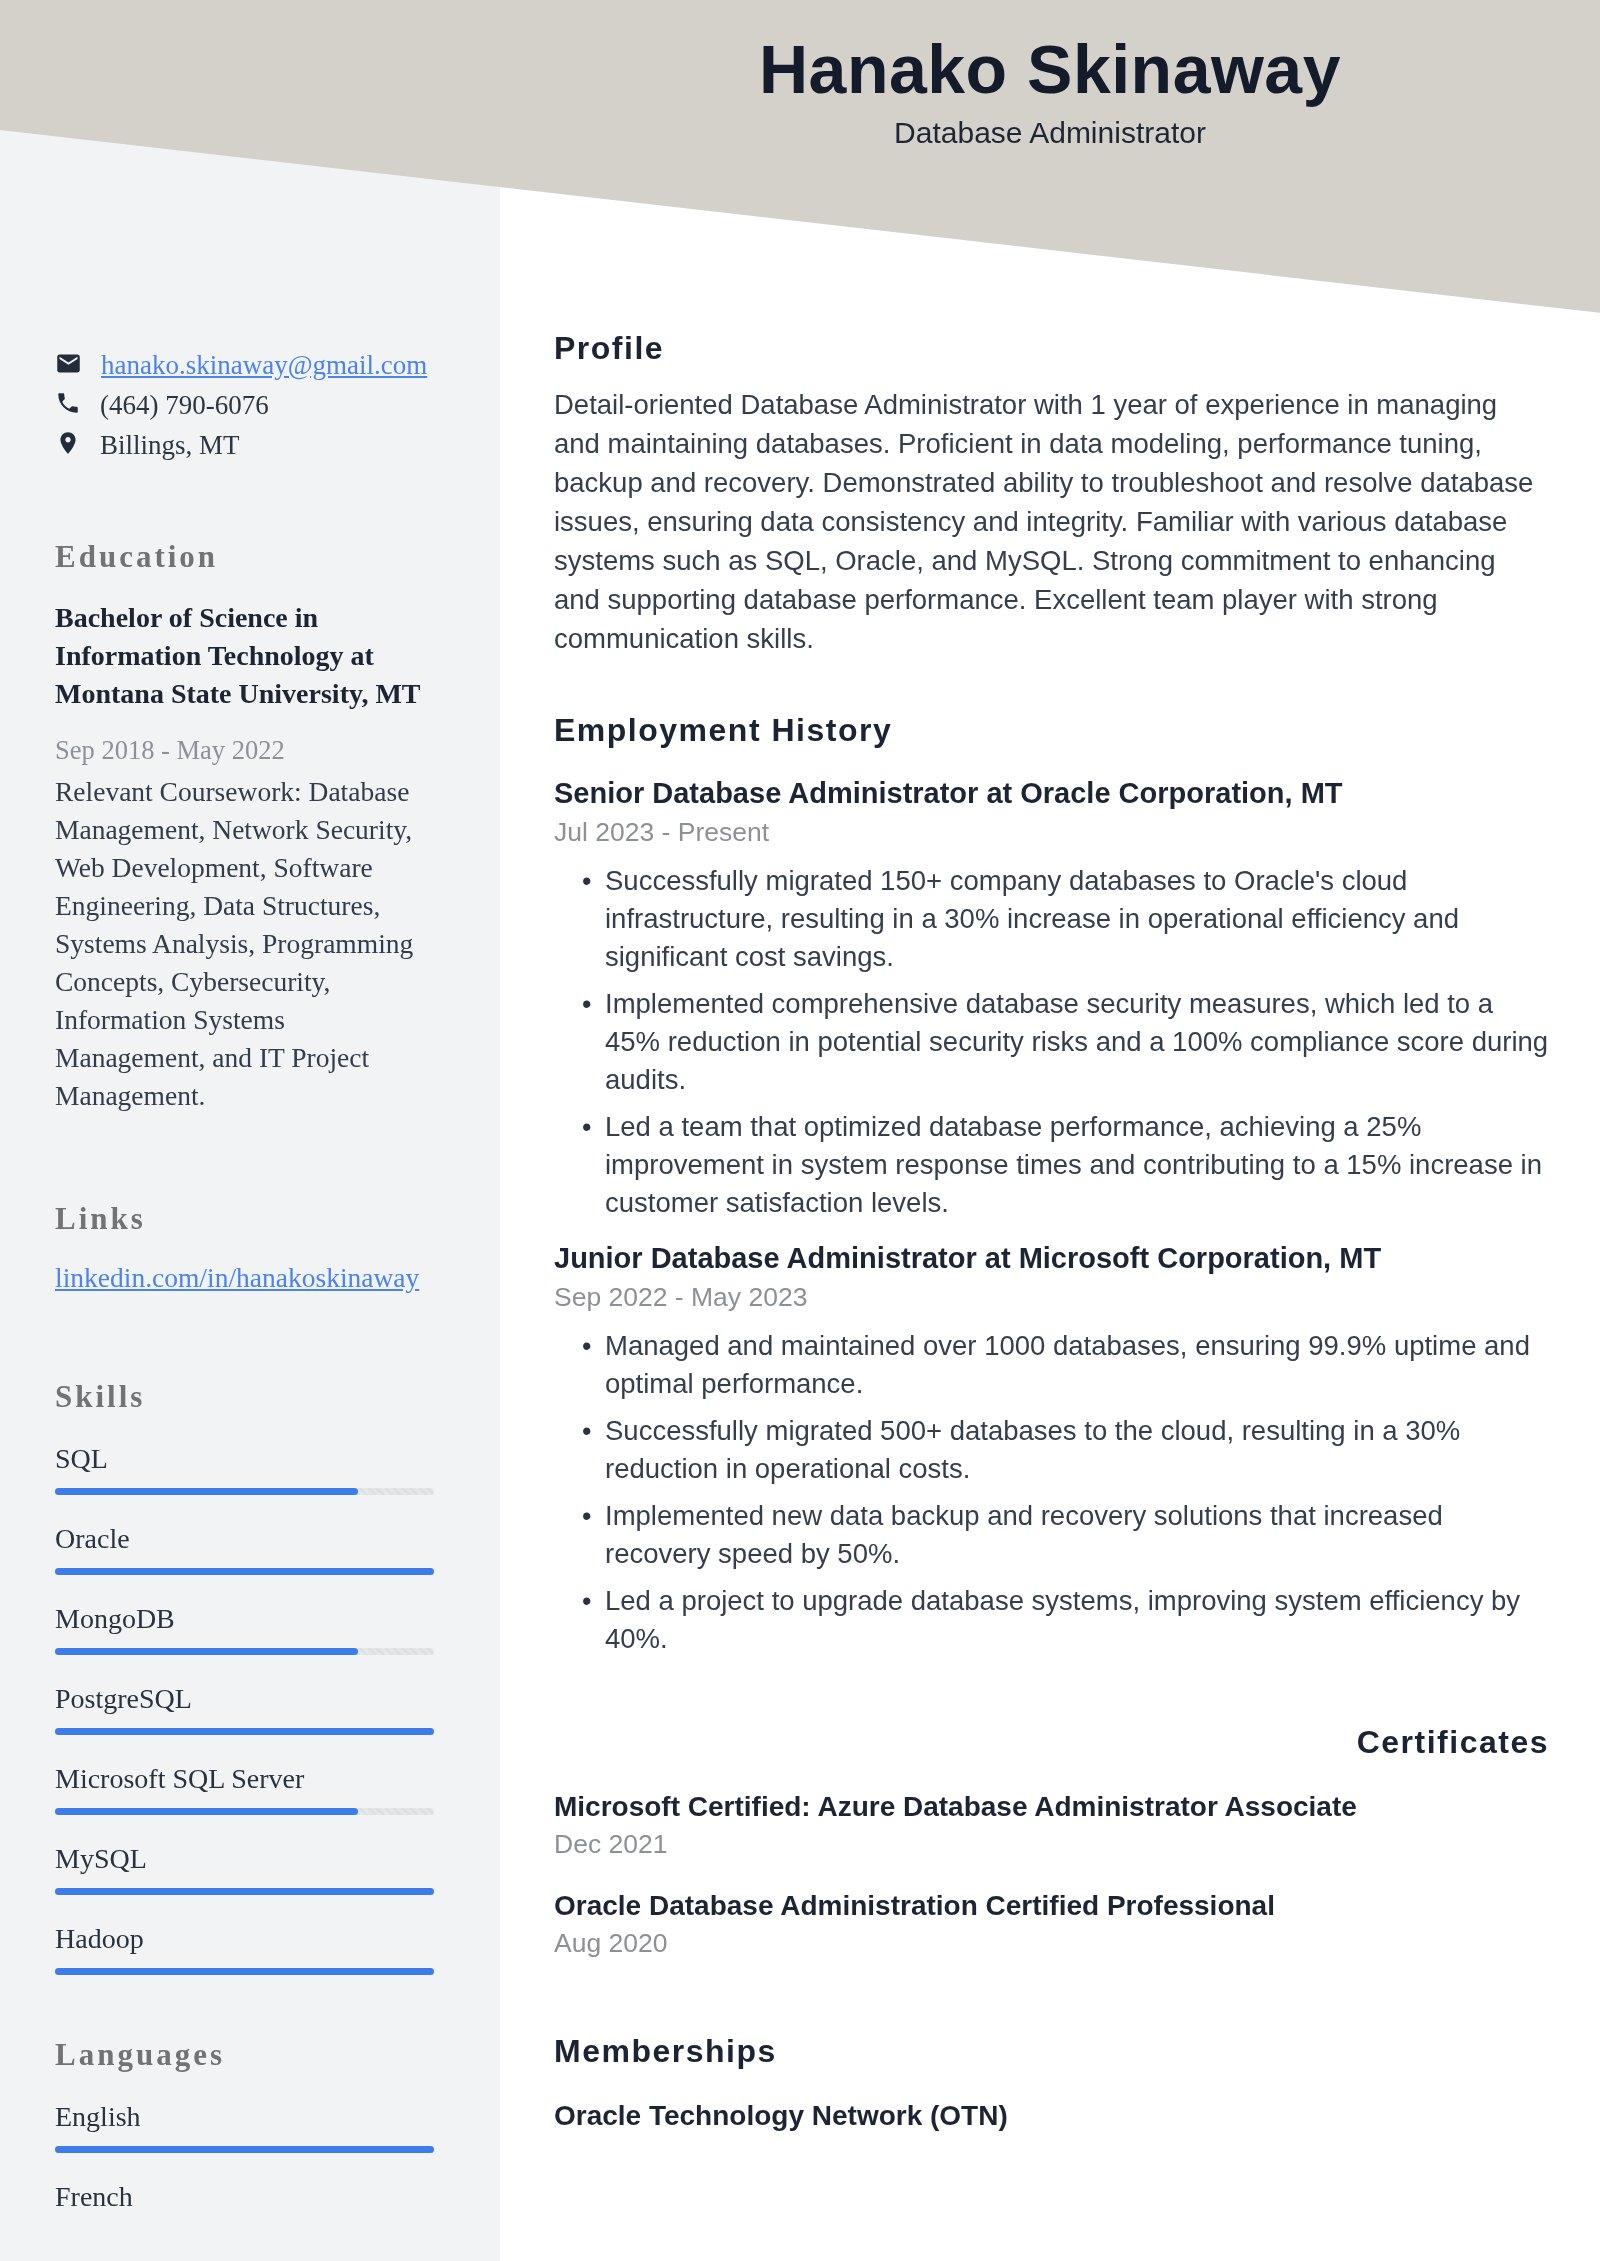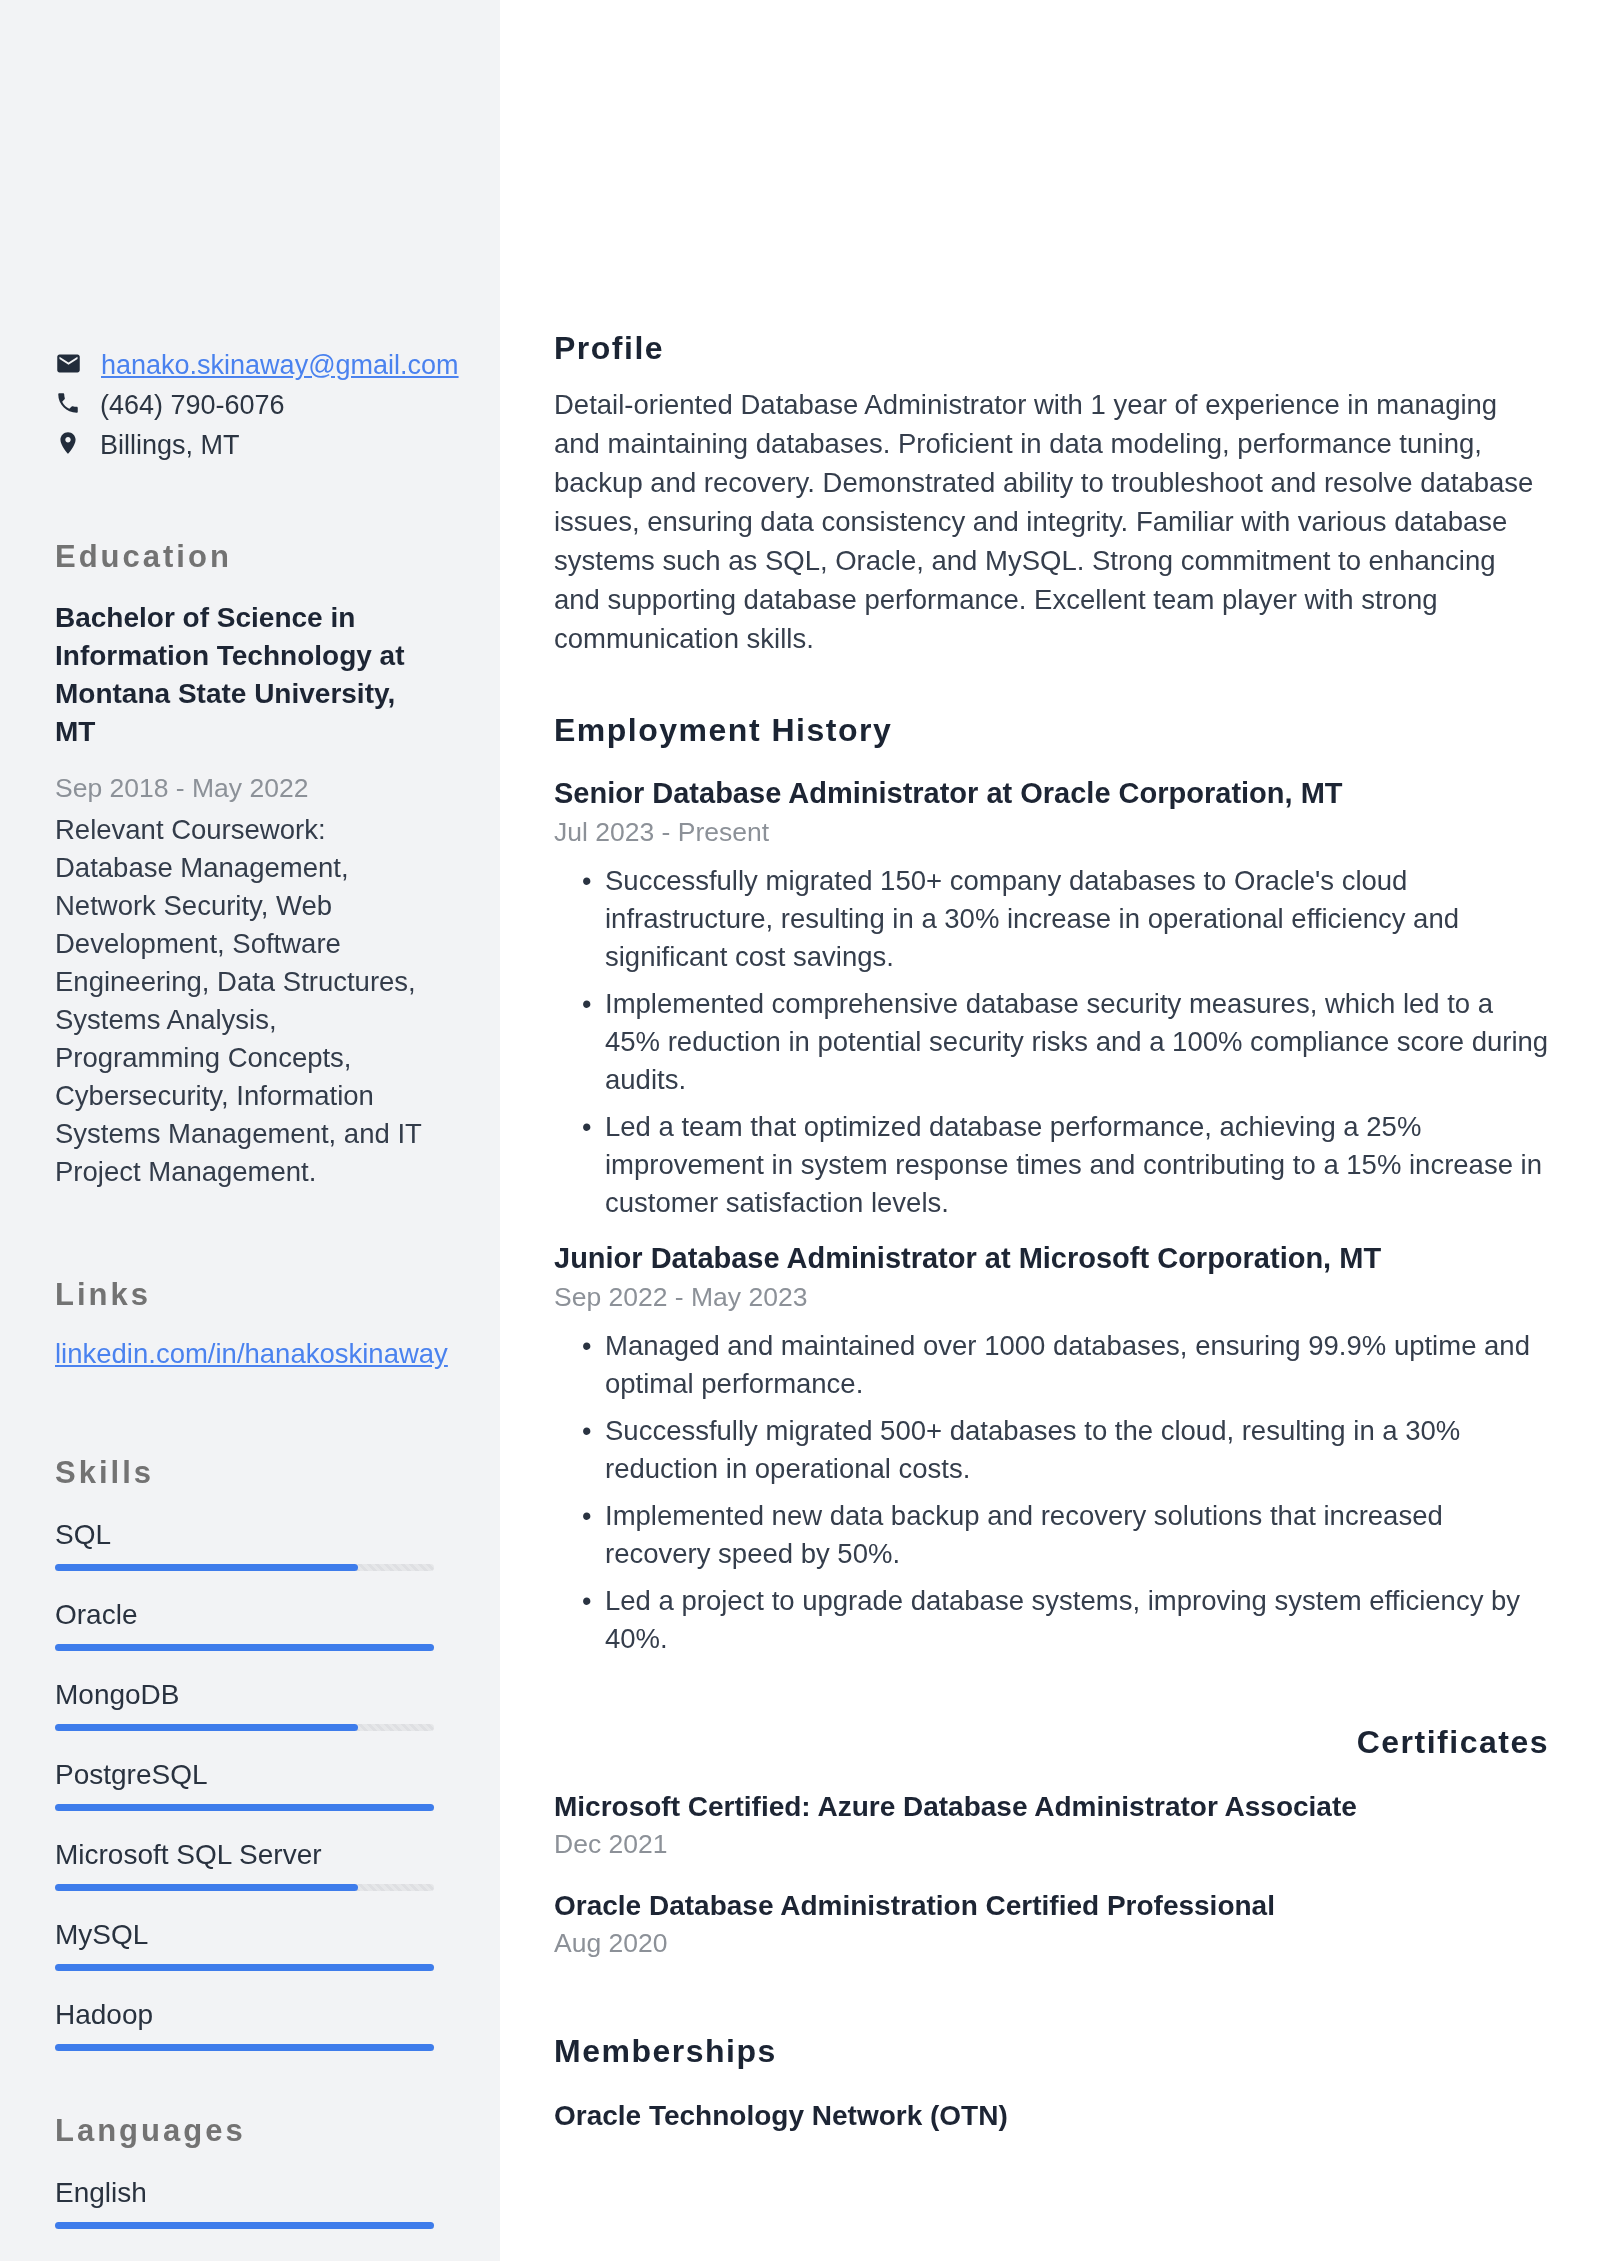--- a/index.html
+++ b/index.html
@@ -6,20 +6,21 @@
   html,body { background:#ffffff; }
   body { font-family:"Liberation Sans", sans-serif; }
   .page {
     position:relative; width:1600px; height:2261px;
     background:#ffffff; overflow:hidden;
   }
   
   .sidebar {
     position:absolute; left:0; top:0; width:500px; height:2261px;
     background:#f2f3f5;
+    font-family:Liberation Serif, serif;
   }
   .sidebar-inner { position:absolute; left:55px; top:0; width:380px; }
   
   .hdr {
     position:absolute; left:0; top:0; width:1600px; height:330px;
     background:#d4d0ca;
     clip-path:polygon(0 0, 100% 0, 100% 94.8%, 0 39.4%);
     z-index:3;
   }
   .hdr-text { margin-left:500px; width:1100px; text-align:center; padding-top:30px; }
@@ -178,20 +179,26 @@
           </div>
       </div>
       <div class="skill">
         <div class="skill-name">French</div>
 
       </div>
 
     </div>
   </div>
 
+  <div class="hdr">
+    <div class="hdr-text">
+      <div class="name">Hanako Skinaway</div>
+      <div class="job-title">Database Administrator</div>
+    </div>
+  </div>
 
   <div class="main">
 
     <div class="main-h">Profile</div>
     <div class="profile-text">Detail-oriented Database Administrator with 1 year of experience in managing and maintaining databases. Proficient in data modeling, performance tuning, backup and recovery. Demonstrated ability to troubleshoot and resolve database issues, ensuring data consistency and integrity. Familiar with various database systems such as SQL, Oracle, and MySQL. Strong commitment to enhancing and supporting database performance. Excellent team player with strong communication skills.</div>
 
     <div class="main-h emp-h">Employment History</div>
 
     <div class="job">
       <div class="job-name">Senior Database Administrator at Oracle Corporation, MT</div>

